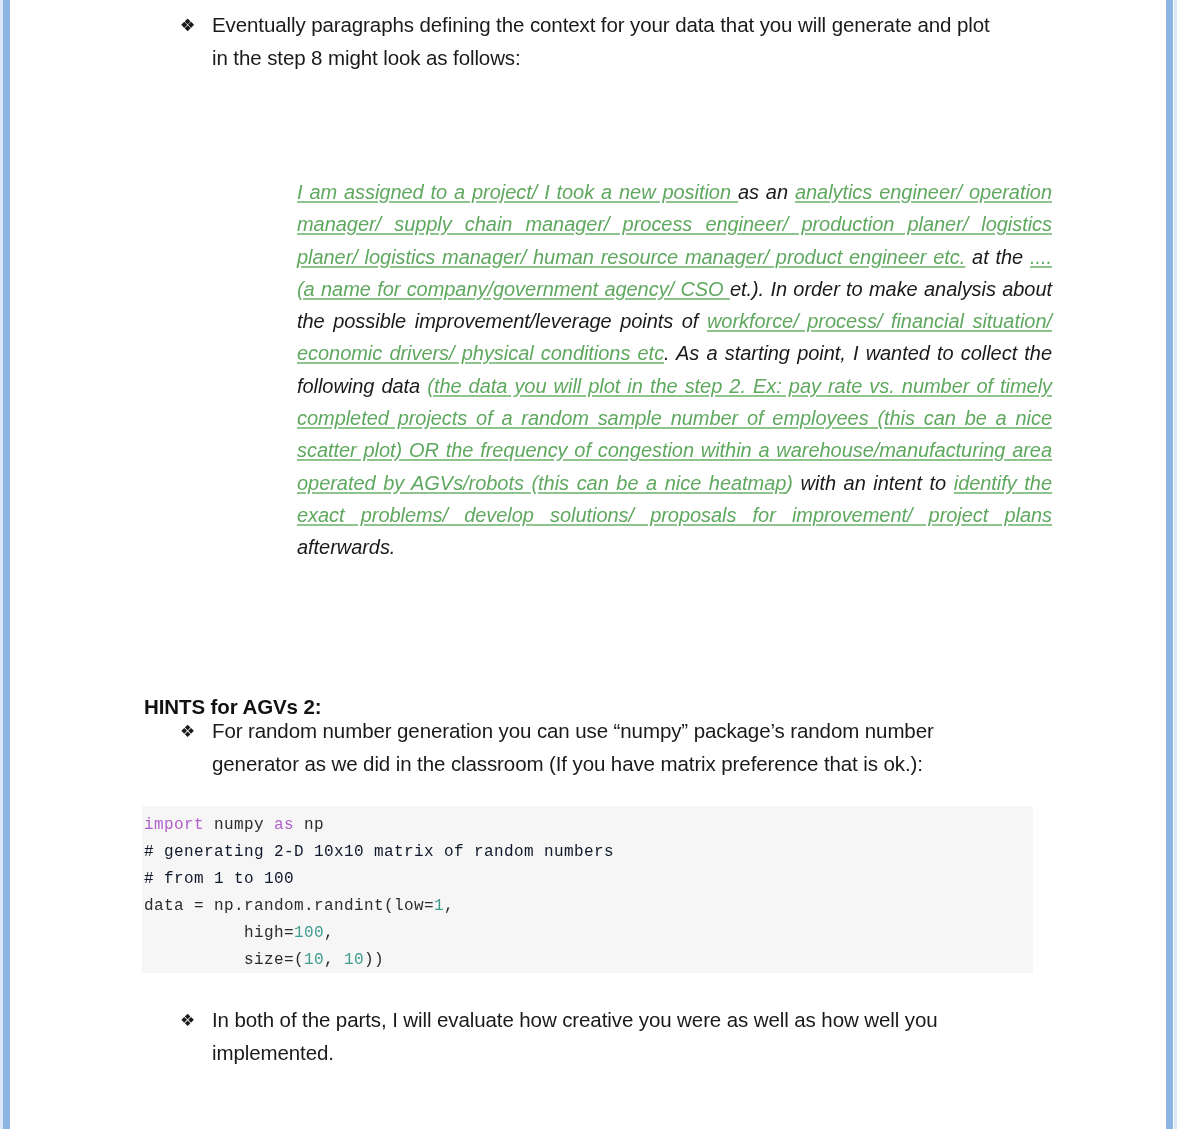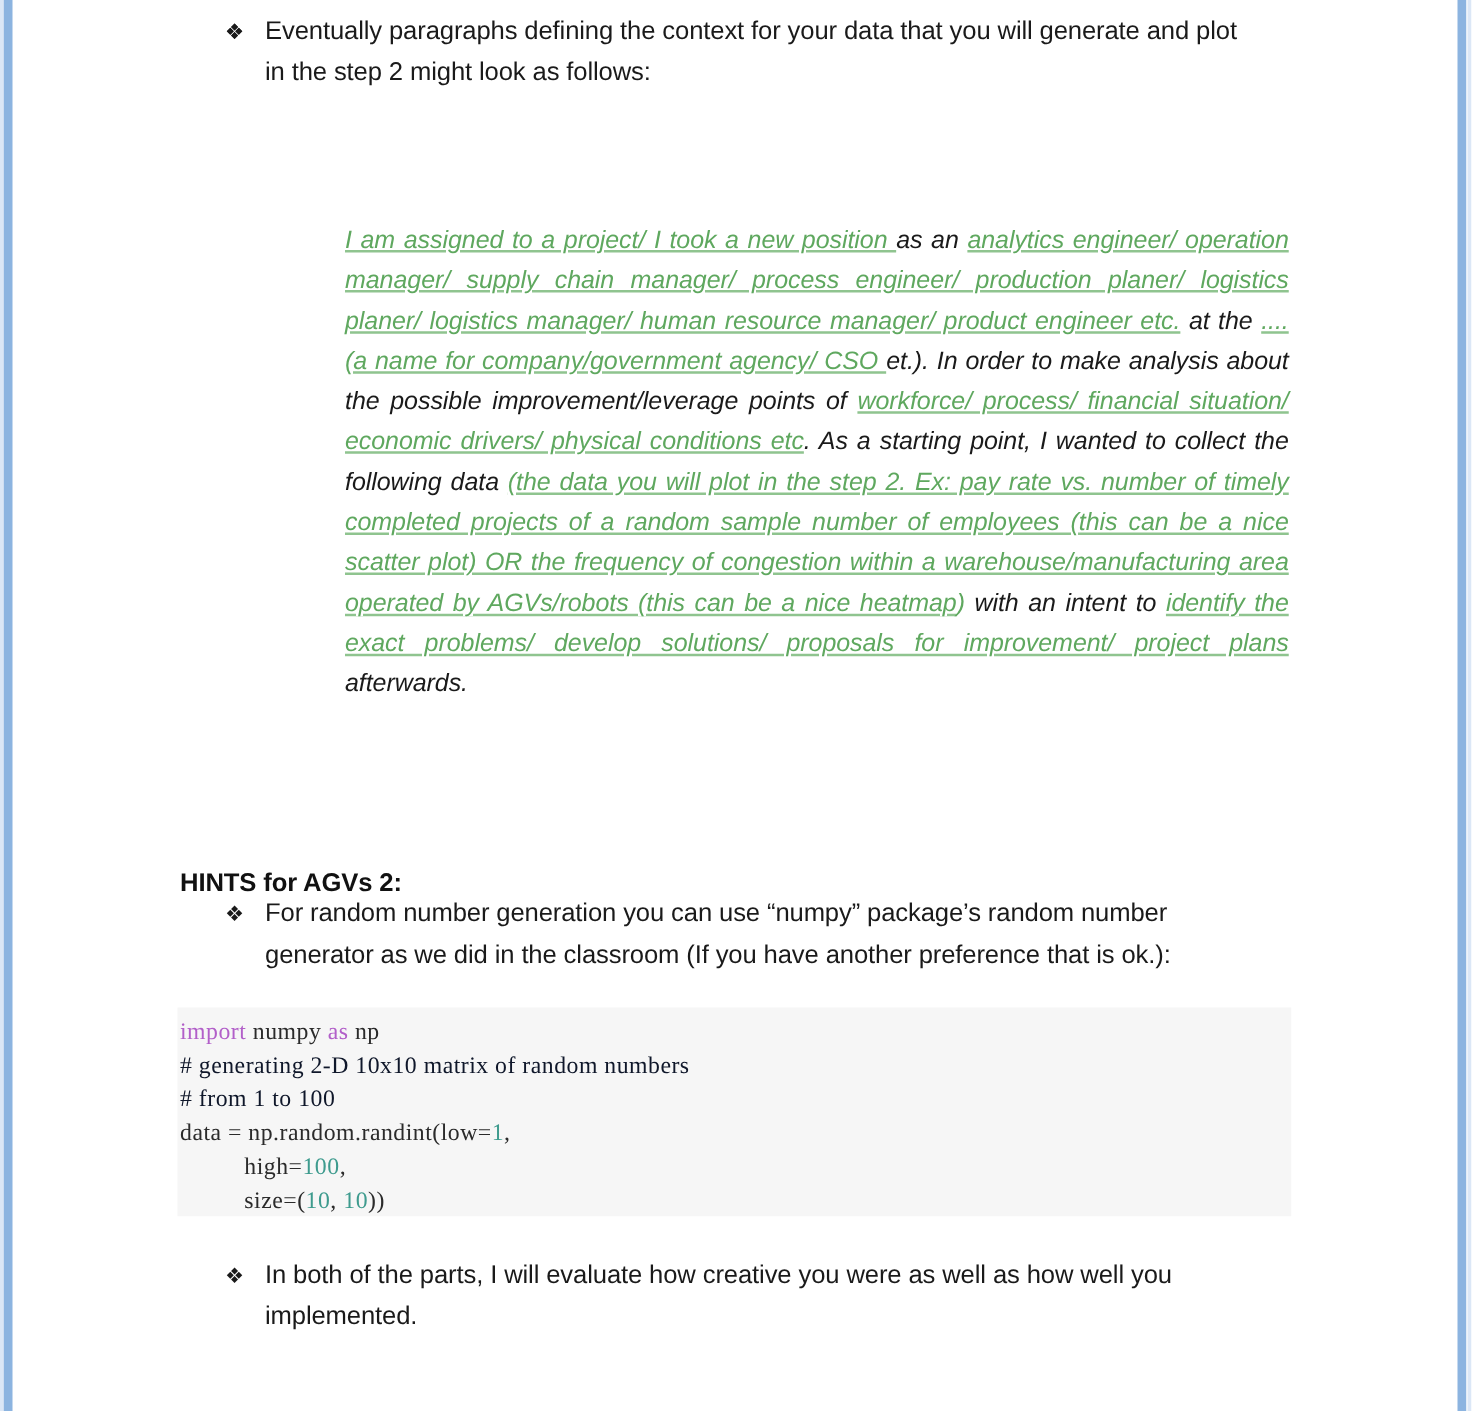--- a/index.html
+++ b/index.html
@@ -75,21 +75,21 @@
     position: absolute;
     left: 172px;
     top: 9px;
     width: 838px;
   }
   .block-intro .bullet-item + .bullet-item { margin-top: 0px; }
 
   
   .sample-para {
     position: absolute;
-    left: 276px;
+    left: 297px;
     top: 156px;
     width: 755px;
     font-size: 20px;
     line-height: 32.3px;
     text-align: justify;
     font-style: italic;
     color: #1a1a1a;
     letter-spacing: -0.05px;
   }
   .g {
@@ -147,22 +147,22 @@
     position: absolute;
     left: 142px;
     top: 793px;
     width: 891px;
     height: 167px;
     background: #f6f6f6;
     box-sizing: border-box;
     padding: 6px 0 0 2px;
   }
   .code-line {
-    font-family: Liberation Serif, serif;
-    font-size: 19px;
+    font-family: Liberation Mono, monospace;
+    font-size: 16px;
     line-height: 27px;
     white-space: pre;
     color: #2b2b2b;
     letter-spacing: 0.4px;
   }
   .tok-kw   { color: #b25fc9; }
   .tok-cmt  { color: #0f172a; }
   .tok-num  { color: #3e9b8e; }
   .tok-plain{ color: #2b2b2b; }
 </style>
@@ -175,33 +175,33 @@
 <div class="page-rule-soft right"></div>
 
 <div class="doc">
 
   <ul class="bullet-list block-intro">
     <li class="bullet-item">
       <span class="bullet-glyph">❖</span>
     </li>
     <li class="bullet-item">
       <span class="bullet-glyph">❖</span>
-      <span>Eventually paragraphs defining the context for your data that you will generate and plot in the step 2 might look as follows:</span>
+      <span>Eventually paragraphs defining the context for your data that you will generate and plot in the step 8 might look as follows:</span>
     </li>
   </ul>
 
   <p class="sample-para" id="sample-para"><span class="g">I am assigned to a project/ I took a new position </span><span class="k">as an </span><span class="g">analytics engineer/ operation manager/ supply chain manager/ process engineer/ production planer/ logistics planer/ logistics manager/ human resource manager/ product engineer  etc.</span><span class="k"> at the </span><span class="g">.... (a name for company/government agency/ CSO </span><span class="k">et.). In order to make analysis about the possible improvement/leverage points of </span><span class="g">workforce/ process/ financial situation/ economic drivers/ physical conditions etc</span><span class="k">. As a starting point, I wanted to collect the following data </span><span class="g">(the data you will plot in the step 2. Ex: pay rate vs. number  of timely completed projects of a random sample number of employees (this can be a nice scatter plot) OR the frequency of congestion within a warehouse/manufacturing area operated by AGVs/robots (this can be a nice heatmap</span><span class="g-nounder">)</span><span class="k">   with an intent to </span><span class="g">identify the exact problems/ develop solutions/ proposals for improvement/ project plans</span><span class="k"> afterwards.</span></p>
 
 
   <h3 class="section-heading">HINTS for AGVs 2:</h3>
 
   <ul class="bullet-list block-hint1">
     <li class="bullet-item">
       <span class="bullet-glyph">❖</span>
-      <span>For random number generation you can use “numpy” package’s random number generator as we did in the classroom (If you have another preference that is ok.):</span>
+      <span>For random number generation you can use “numpy” package’s random number generator as we did in the classroom (If you have matrix preference that is ok.):</span>
     </li>
   </ul>
 
   <pre class="code-block" id="code-block"><div class="code-line"><span class="tok-kw">import</span><span class="tok-plain"> numpy </span><span class="tok-kw">as</span><span class="tok-plain"> np</span></div><div class="code-line"><span class="tok-cmt"># generating 2-D 10x10 matrix of random numbers</span></div><div class="code-line"><span class="tok-cmt"># from 1 to 100</span></div><div class="code-line"><span class="tok-plain">data = np.random.randint(low=</span><span class="tok-num">1</span><span class="tok-plain">,</span></div><div class="code-line"><span class="tok-plain">          high=</span><span class="tok-num">100</span><span class="tok-plain">,</span></div><div class="code-line"><span class="tok-plain">          size=(</span><span class="tok-num">10</span><span class="tok-plain">, </span><span class="tok-num">10</span><span class="tok-plain">))</span></div></pre>
 
   <ul class="bullet-list block-hint2">
     <li class="bullet-item">
       <span class="bullet-glyph">❖</span>
       <span>In both of the parts, I will evaluate how creative you were as well as how well you implemented.</span>
     </li>

